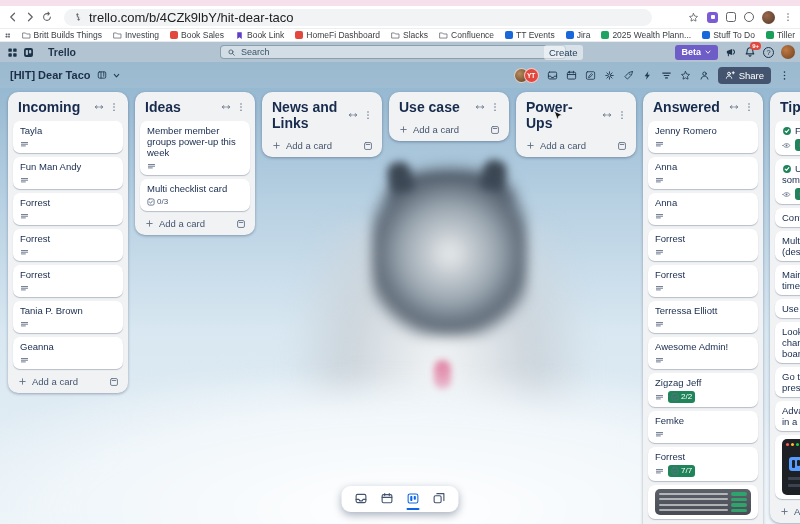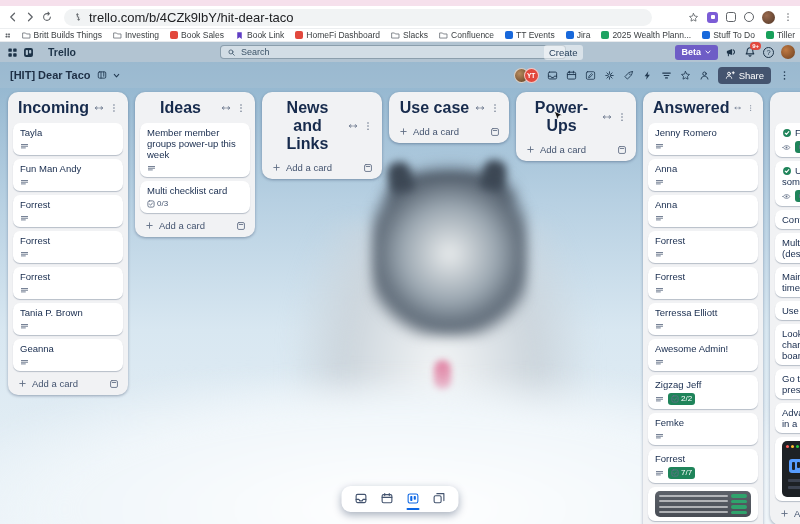--- a/index.html
+++ b/index.html
@@ -57,21 +57,21 @@
   .b-avatar { width:15px; height:15px; border-radius:50%; border:1px solid rgba(255,255,255,0.7); }
   .b-avatar.photo { background:radial-gradient(circle at 35% 35%, #b68a5c, #5c3c22); }
   .b-avatar.initials { margin-left:-5px; background:#e2483d; color:#fff; font-size:6.5px; font-weight:bold; display:flex; align-items:center; justify-content:center; }
   .hicon { display:inline-flex; color:#223a52; }
   .share-btn { height:17px; background:#44546f; color:#fff; border-radius:4px; display:flex; align-items:center; gap:4px; padding:0 7px; font-size:9.5px;text-align:right; }
 
   
   .lists { position:absolute; top:30px; left:8px; display:flex; gap:7px; align-items:flex-start; }
   .list { width:120px; background:#f1f2f4; border-radius:10px; padding:5px 5px 4px; box-shadow:0 1px 3px rgba(9,30,66,0.35); flex:none; }
   .list-header { display:flex; align-items:center; padding:2px 4px 6px 5px; }
-  .list-title { flex:1; font-size:16px; font-weight:bold; color:#172b4d;text-align:center; }
+  .list-title { flex:1; font-size:14px; font-weight:bold; color:#172b4d; }
   .list-header .ic { color:#626f86; margin-left:5px; }
   .card { background:#fff; border-radius:7px; box-shadow:0 1px 1px rgba(9,30,66,0.25); padding:4px 7px; margin-bottom:4px; font-size:9.5px; color:#172b4d; line-height:11px; }
   .card .tline { white-space:nowrap; overflow:hidden; }
   .tline-check { display:flex; align-items:center; gap:3px; }
   .badge-row { display:flex; align-items:center; gap:4px; margin-top:3px; min-height:10px; }
   .badge-row .ic { color:#626f86; }
   .badge { display:inline-flex; align-items:center; gap:2px; font-size:8px; border-radius:3px; line-height:1; }
   .badge.grey { color:#44546f; }
   .badge.green { background:#1f845a; color:#fff; padding:2px 3px; }
   .list-footer { display:flex; align-items:center; gap:5px; padding:3px 4px 2px 5px; color:#44546f; font-size:9.5px; }

